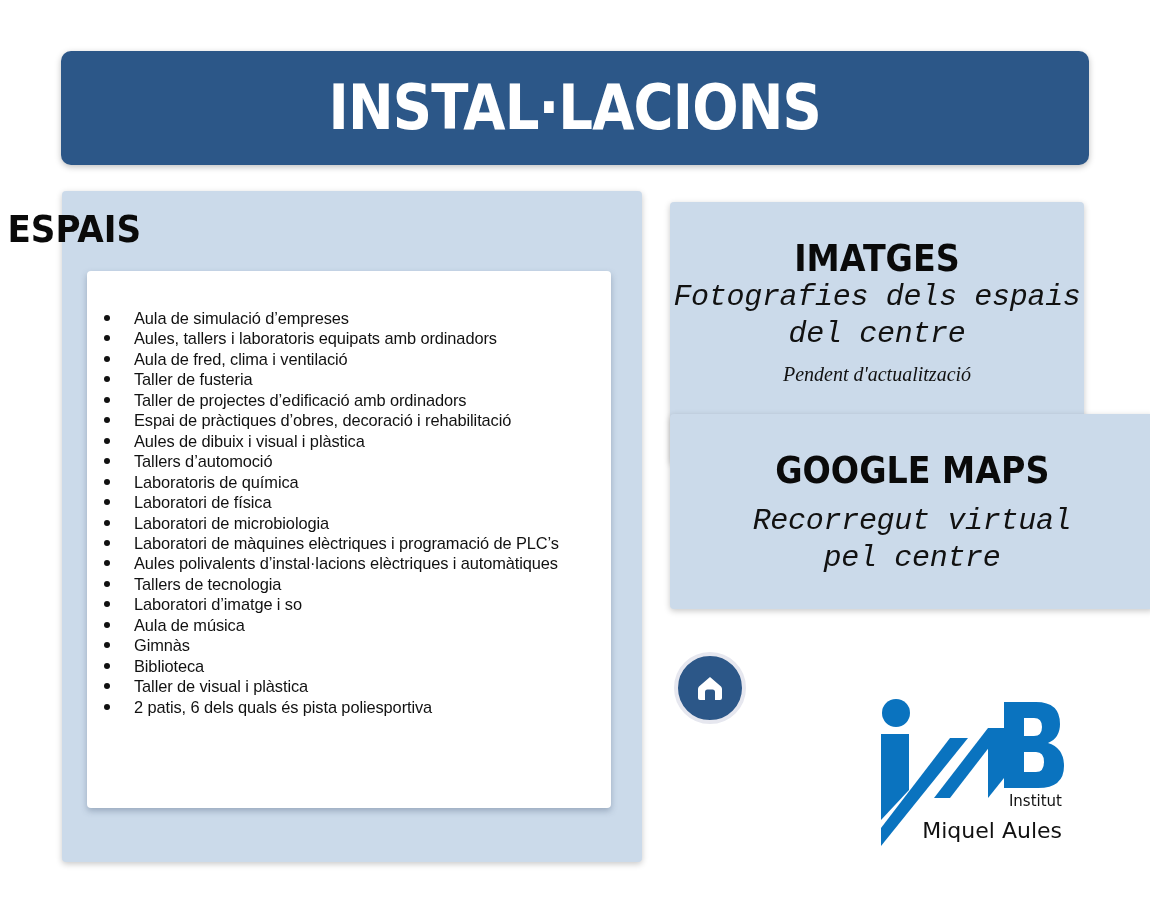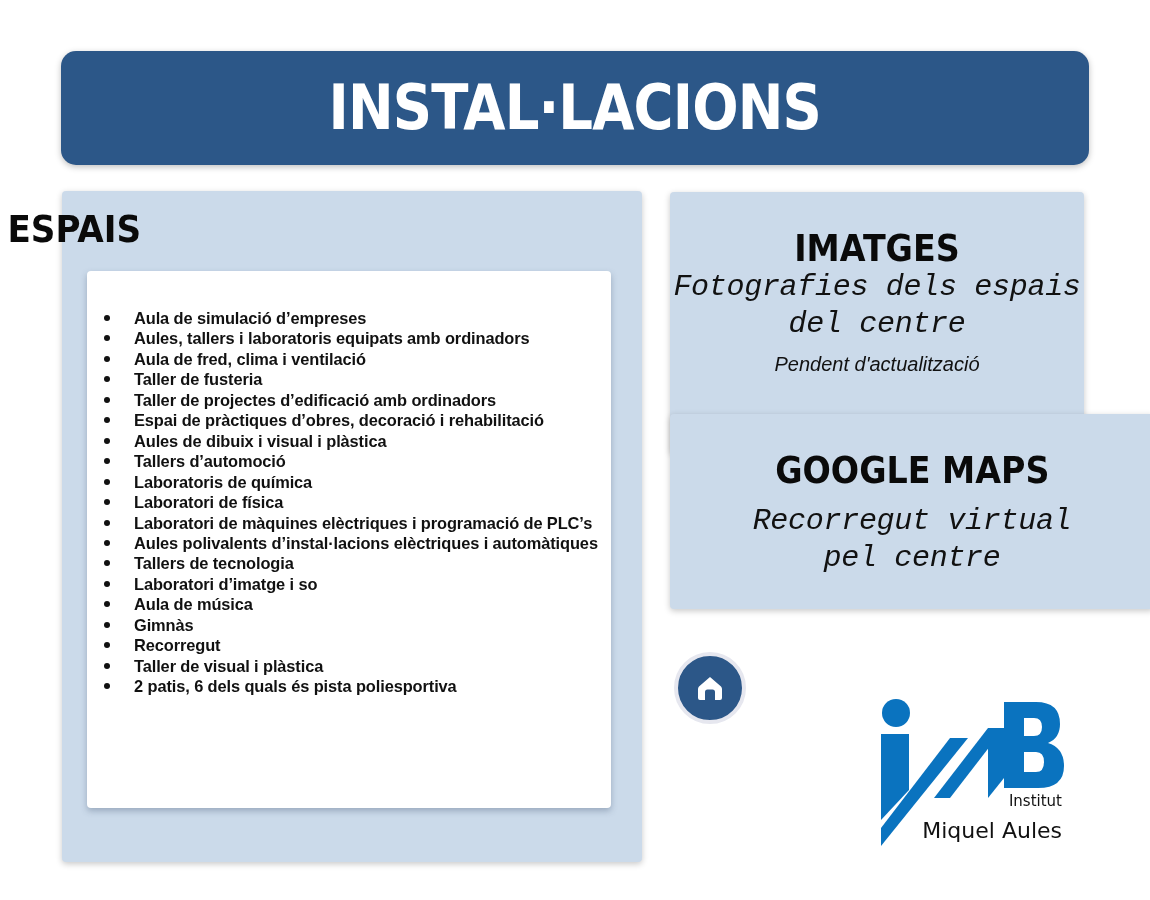--- a/index.html
+++ b/index.html
@@ -9,21 +9,21 @@
       font-family: "Liberation Sans", "DejaVu Sans", sans-serif;
       color: #111;
       overflow: hidden;
       position: relative;
     }
     .header {
       position: absolute;
       left: 61px; top: 51px;
       width: 1028px; height: 114px;
       background: #2c5788;
-      border-radius: 15px;
+      border-radius: 10px;
       box-shadow: 0 2px 6px rgba(0,0,0,0.25);
       display: flex; align-items: center; justify-content: center;
     }
     .header-title {
       color: #ffffff;
       font-family: "DejaVu Sans", sans-serif;
       font-weight: bold;
       font-size: 62px;
       letter-spacing: -1px;
       transform: scaleX(0.88);
@@ -50,21 +50,20 @@
       transform: scaleX(0.9);
       line-height: 1;
     }
     .espais-list-card {
       position: absolute;
       left: 87px; top: 271px;
       width: 524px; height: 537px;
       background: #ffffff;
       border-radius: 4px;
       box-shadow: 0 3px 6px rgba(60,80,110,0.35);
-      font-weight: bold;
     }
     .espais-list {
       list-style: none;
       position: absolute;
       left: 17px; top: 37px;
     }
     .espais-list li {
       position: relative;
       padding-left: 30px;
       font-size: 16.4px;
@@ -81,36 +80,36 @@
       border-radius: 50%;
       background: #111;
     }
     .card {
       position: absolute;
       background: #cbdaea;
       border-radius: 4px;
       box-shadow: 0 2px 6px rgba(0,0,0,0.22);
       text-align: center;
     }
-    .card-imatges { left: 670px; top: 192px; width: 414px; height: 261px; }
+    .card-imatges { left: 670px; top: 202px; width: 414px; height: 261px; }
     .card-maps { left: 670px; top: 414px; width: 484px; height: 195px; }
     .card .panel-heading { font-size: 37px; }
     .card-sub {
       font-style: italic;
       font-size: 30px;
       line-height: 37px;
       color: #111;
       font-family: Liberation Mono, monospace;
       letter-spacing: -0.3px;
     }
     .card-note {
       font-style: italic;
       font-size: 20px;
       color: #111;
-      font-family: Liberation Sans, sans-serif;
+      font-family: Liberation Serif, serif;
     }
     .home-button {
       position: absolute;
       left: 674px; top: 652px;
       width: 72px; height: 72px;
       border-radius: 50%;
       background: #2c5788;
       border: 4px solid #e6e7ef;
       display: flex; align-items: center; justify-content: center;
       cursor: pointer;
@@ -144,27 +143,28 @@
     <li><span class="bullet"></span><span>Aula de simulació d’empreses</span></li>
     <li><span class="bullet"></span><span>Aules, tallers i laboratoris equipats amb ordinadors</span></li>
     <li><span class="bullet"></span><span>Aula de fred, clima i ventilació</span></li>
     <li><span class="bullet"></span><span>Taller de fusteria</span></li>
     <li><span class="bullet"></span><span>Taller de projectes d’edificació amb ordinadors</span></li>
     <li><span class="bullet"></span><span>Espai de pràctiques d’obres, decoració i rehabilitació</span></li>
     <li><span class="bullet"></span><span>Aules de dibuix i visual i plàstica</span></li>
     <li><span class="bullet"></span><span>Tallers d’automoció</span></li>
     <li><span class="bullet"></span><span>Laboratoris de química</span></li>
     <li><span class="bullet"></span><span>Laboratori de física</span></li>
+    <li><span class="bullet"></span><span>Laboratori de microbiologia</span></li>
     <li><span class="bullet"></span><span>Laboratori de màquines elèctriques i programació de PLC’s</span></li>
     <li><span class="bullet"></span><span>Aules polivalents d’instal·lacions elèctriques i automàtiques</span></li>
     <li><span class="bullet"></span><span>Tallers de tecnologia</span></li>
     <li><span class="bullet"></span><span>Laboratori d’imatge i so</span></li>
     <li><span class="bullet"></span><span>Aula de música</span></li>
     <li><span class="bullet"></span><span>Gimnàs</span></li>
-    <li><span class="bullet"></span><span>Recorregut</span></li>
+    <li><span class="bullet"></span><span>Biblioteca</span></li>
     <li><span class="bullet"></span><span>Taller de visual i plàstica</span></li>
     <li><span class="bullet"></span><span>2 patis, 6 dels quals és pista poliesportiva</span></li>
   </ul>
 </div>
 
 <div class="card card-imatges">
   <div style="margin-top:38px;">
     <span class="panel-heading">IMATGES</span>
   </div>
   <div class="card-sub" style="margin-top:2px;">Fotografies dels espais</div>

